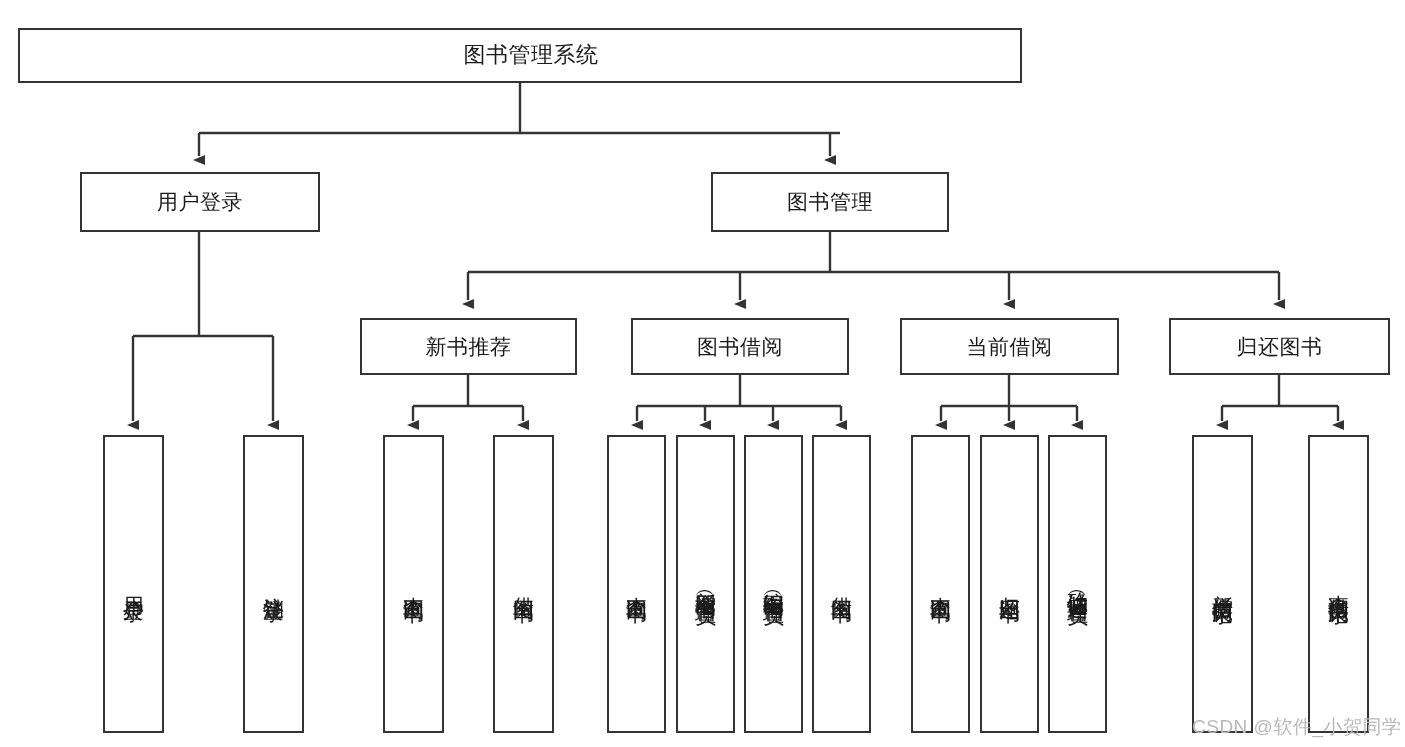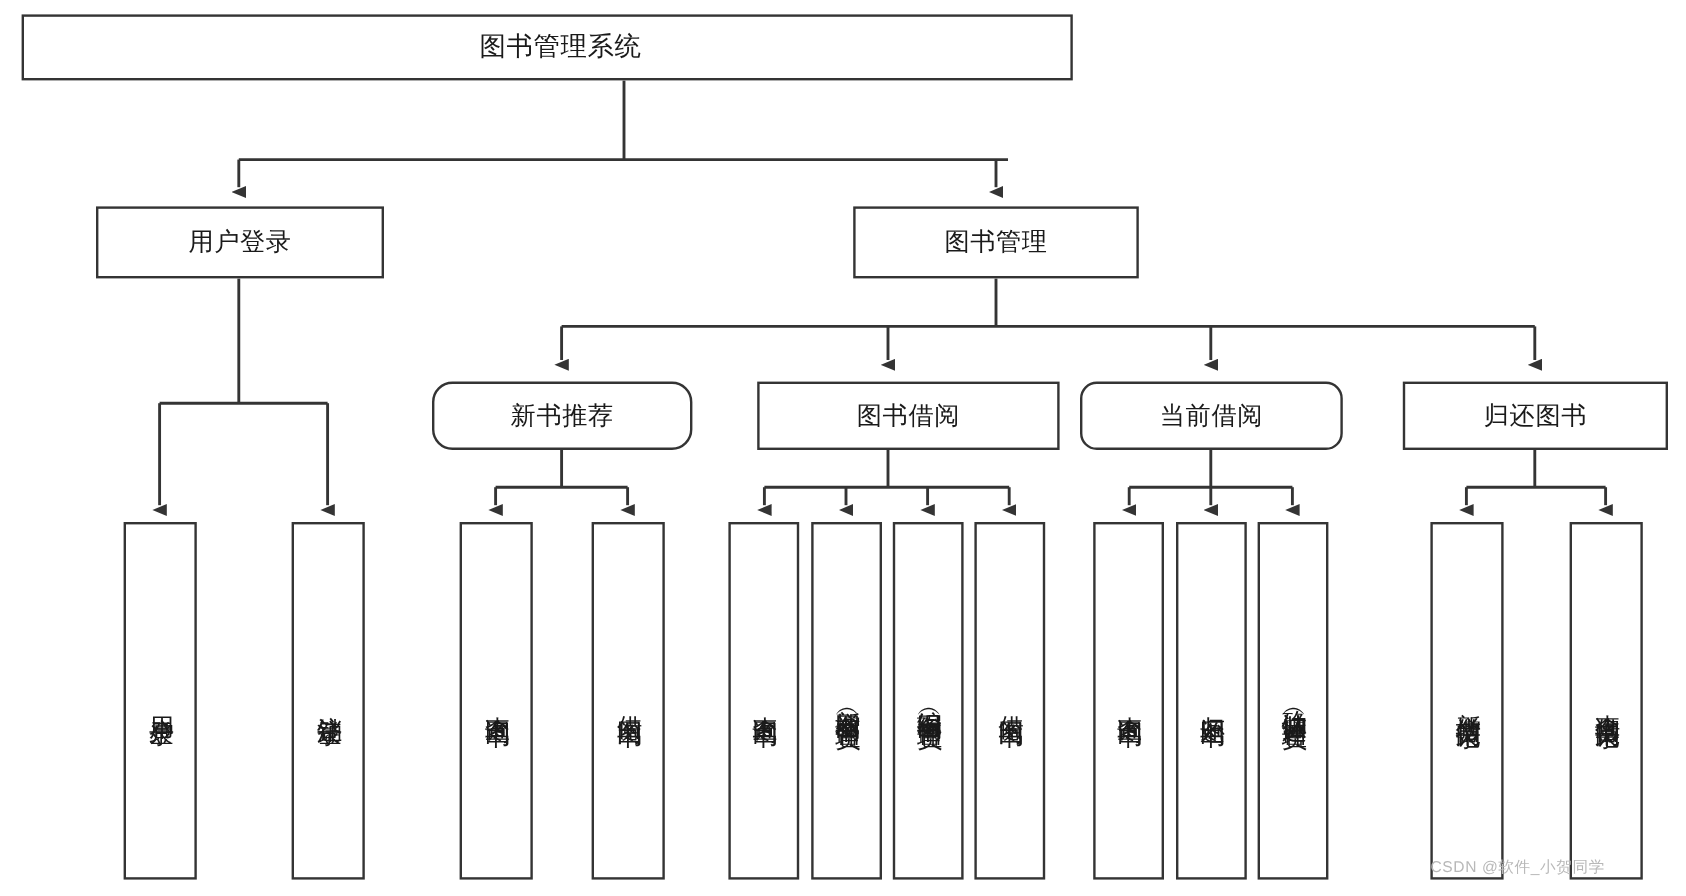--- a/index.html
+++ b/index.html
@@ -55,21 +55,21 @@
   svg.wires {
     position: absolute;
     left: 0;
     top: 0;
     width: 1405px;
     height: 747px;
     pointer-events: none;
   }
   .wm {
     position: absolute;
-    font-size: 13px;
+    font-size: 19px;
     color: #b8b8b8;
     white-space: nowrap;
     letter-spacing: 0.5px;
   }
 </style>
 </head>
 <body>
 
 <div id="canvas">
 
@@ -116,38 +116,38 @@
       <path d="M1009,406 L1009,421" marker-end="url(#arrow)"></path>
       <path d="M1077,406 L1077,421" marker-end="url(#arrow)"></path>
 
       <path d="M1279,375 L1279,406"></path>
       <path d="M1222,406 L1338,406"></path>
       <path d="M1222,406 L1222,421" marker-end="url(#arrow)"></path>
       <path d="M1338,406 L1338,421" marker-end="url(#arrow)"></path>
     </g>
   </svg>
 
-  <div class="node horiz title" style="left:18px; top:12px; width:876px; height:55px;padding-left:22px;">
+  <div class="node horiz title" style="left:18px; top:28px; width:1004px; height:55px;padding-left:22px;">
     <span>图书管理系统</span>
   </div>
 
   <div class="node horiz" style="left:80px; top:172px; width:240px; height:60px;">
     <span>用户登录</span>
   </div>
   <div class="node horiz" style="left:711px; top:172px; width:238px; height:60px;align-items:center;">
     <span>图书管理</span>
   </div>
 
-  <div class="node horiz" style="left:360px; top:318px; width:217px; height:57px;border-radius:17px;">
+  <div class="node horiz" style="left:360px; top:318px; width:217px; height:57px;">
     <span>新书推荐</span>
   </div>
-  <div class="node horiz" style="left:631px; top:318px; width:252px; height:57px;">
+  <div class="node horiz" style="left:631px; top:318px; width:218px; height:57px;">
     <span>图书借阅</span>
   </div>
-  <div class="node horiz" style="left:900px; top:318px; width:219px; height:57px;border-radius:14px;">
+  <div class="node horiz" style="left:900px; top:318px; width:219px; height:57px;">
     <span>当前借阅</span>
   </div>
   <div class="node horiz" style="left:1169px; top:318px; width:221px; height:57px;">
     <span>归还图书</span>
   </div>
 
   <div class="node vert" style="left:103px; top:435px; width:61px; height:298px;">
     <span class="vtext">用户登录</span>
   </div>
   <div class="node vert" style="left:243px; top:435px; width:61px; height:298px;">

